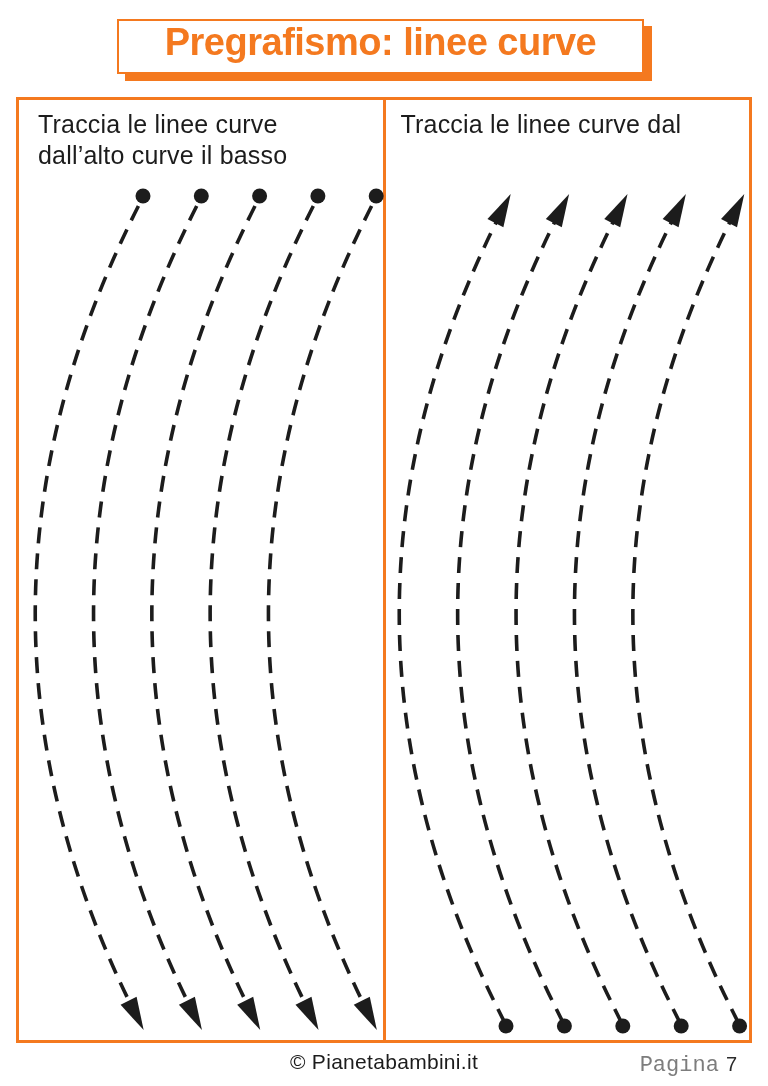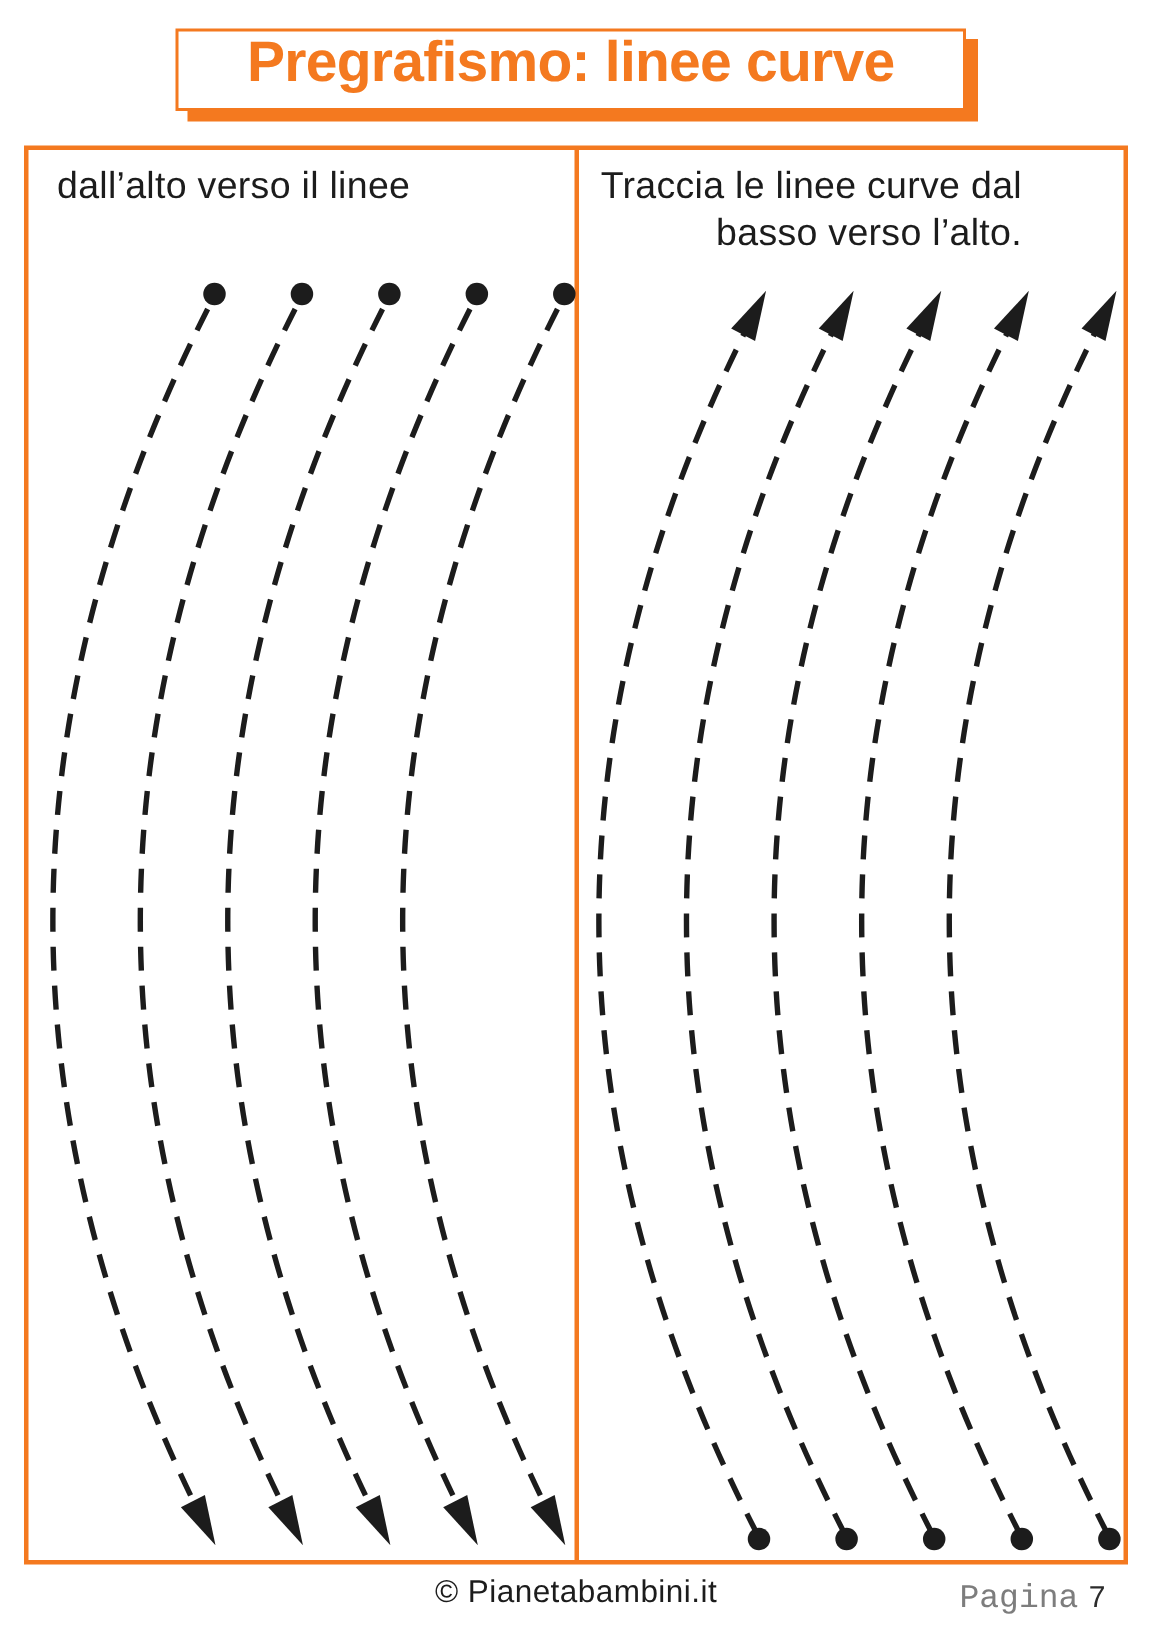--- a/index.html
+++ b/index.html
@@ -71,28 +71,28 @@
 
 <div class="page">
 
   <div class="title-box">
     <span>Pregrafismo: linee curve</span>
   </div>
 
   <div class="frame">
     <div class="panel panel-left">
       <div class="instruction">
-        <div>dall’alto verso il linee</div>
+        <div>Traccia le linee curve</div>
+        <div>dall’alto curve il basso</div>
       </div>
     </div>
     <div class="divider"></div>
     <div class="panel panel-right">
       <div class="instruction">
         <div>Traccia le linee curve dal</div>
-        <div>basso verso l’alto.</div>
       </div>
     </div>
   </div>
 
   <svg class="curves" viewBox="0 0 768 1086" xmlns="http://www.w3.org/2000/svg">
       <path d="M 143 197 Q -71 612 140 1023" fill="none" stroke="#1C1C1C" stroke-width="3.6" stroke-dasharray="16 10" stroke-dashoffset="16" stroke-linecap="butt"></path>
       <circle cx="143" cy="196" r="7.5" fill="#1C1C1C"></circle>
       <polygon points="143.6536967715435,1030.1169164602104 120.57566657118997,1004.8700449298292 136.5887286066632,996.6492271938564" fill="#1C1C1C"></polygon>
       <path d="M 201.3 197 Q -12.699999999999989 612 198.3 1023" fill="none" stroke="#1C1C1C" stroke-width="3.6" stroke-dasharray="16 10" stroke-dashoffset="16" stroke-linecap="butt"></path>
       <circle cx="201.3" cy="196" r="7.5" fill="#1C1C1C"></circle>

